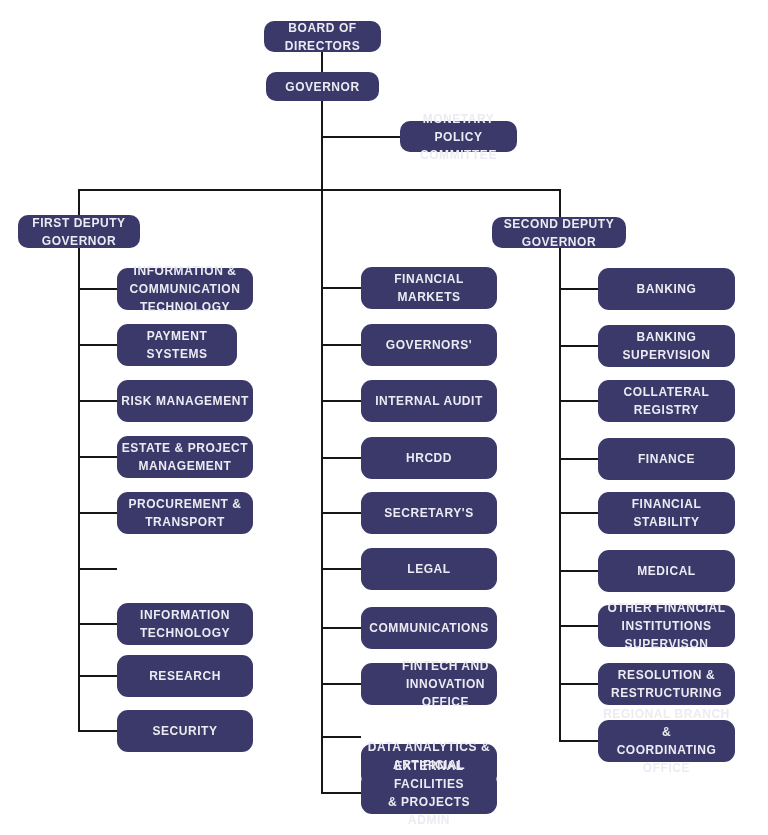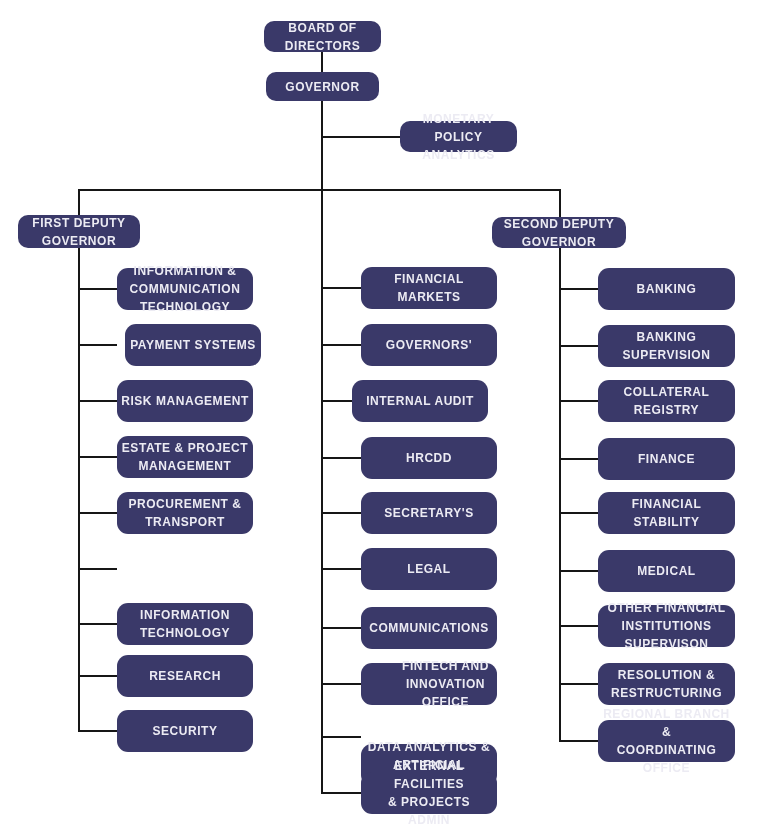--- a/index.html
+++ b/index.html
@@ -48,51 +48,51 @@
   <div class="line v" style="left:321px; top:52px; height:20px;"></div>
   <div class="line v" style="left:321px; top:101px; height:693px;"></div>
   <div class="line h" style="left:322px; top:136px; width:79px;"></div>
   <div class="line h" style="left:78px; top:189px; width:483px;"></div>
   <div class="line v" style="left:78px; top:189px; height:543px;"></div>
   <div class="line v" style="left:559px; top:189px; height:553px;"></div>
 
   <div class="node top" style="left:264px; top:21px; width:117px; height:31px;">BOARD OF DIRECTORS</div>
   <div class="node top" style="left:266px; top:72px; width:113px; height:29px;">GOVERNOR</div>
   <div class="node top" style="left:400px; top:121px; width:117px; height:31px;">MONETARY
-POLICY ANALYTICS</div>
+POLICY COMMITTEE</div>
   <div class="node top" style="left:18px; top:215px; width:122px; height:33px;">FIRST DEPUTY GOVERNOR</div>
   <div class="node top" style="left:492px; top:217px; width:134px; height:31px;">SECOND DEPUTY GOVERNOR</div>
 
 <div class="line h" style="left: 78px; top: 288px; width: 39px;"></div>
     <div class="node" style="left: 117px; top: 268px; width: 136px; height: 42px;">INFORMATION &amp;
 COMMUNICATION
 TECHNOLOGY</div>
     <div class="line h" style="left: 78px; top: 344px; width: 39px;"></div>
-    <div class="node" style="left: 117px; top: 324px; width: 136px; height: 42px; margin-left: 8px;">PAYMENT SYSTEMS</div>
+    <div class="node" style="left: 117px; top: 324px; width: 120px; height: 42px;">PAYMENT SYSTEMS</div>
     <div class="line h" style="left: 78px; top: 400px; width: 39px;"></div>
     <div class="node" style="left: 117px; top: 380px; width: 136px; height: 42px;">RISK MANAGEMENT</div>
     <div class="line h" style="left: 78px; top: 456px; width: 39px;"></div>
     <div class="node" style="left: 117px; top: 436px; width: 136px; height: 42px;">ESTATE &amp; PROJECT
 MANAGEMENT</div>
     <div class="line h" style="left: 78px; top: 512px; width: 39px;"></div>
     <div class="node" style="left: 117px; top: 492px; width: 136px; height: 42px;">PROCUREMENT &amp; TRANSPORT</div>
     <div class="line h" style="left: 78px; top: 568px; width: 39px;"></div>
     <div class="line h" style="left: 78px; top: 623px; width: 39px;"></div>
     <div class="node" style="left: 117px; top: 603px; width: 136px; height: 42px;">INFORMATION TECHNOLOGY</div>
     <div class="line h" style="left: 78px; top: 675px; width: 39px;"></div>
     <div class="node" style="left: 117px; top: 655px; width: 136px; height: 42px;">RESEARCH</div>
     <div class="line h" style="left: 78px; top: 730px; width: 39px;"></div>
     <div class="node" style="left: 117px; top: 710px; width: 136px; height: 42px;">SECURITY</div>
     <div class="line h" style="left: 321px; top: 287px; width: 40px;"></div>
     <div class="node" style="left: 361px; top: 267px; width: 136px; height: 42px;">FINANCIAL
 MARKETS</div>
     <div class="line h" style="left: 321px; top: 344px; width: 40px;"></div>
     <div class="node" style="left: 361px; top: 324px; width: 136px; height: 42px;">GOVERNORS'</div>
     <div class="line h" style="left: 321px; top: 400px; width: 40px;"></div>
-    <div class="node" style="left: 352px; top: 380px; width: 136px; height: 42px;">INTERNAL AUDIT</div>
+    <div class="node" style="left: 361px; top: 380px; width: 136px; height: 42px;">INTERNAL AUDIT</div>
     <div class="line h" style="left: 321px; top: 457px; width: 40px;"></div>
     <div class="node" style="left: 361px; top: 437px; width: 136px; height: 42px;">HRCDD</div>
     <div class="line h" style="left: 321px; top: 512px; width: 40px;"></div>
     <div class="node" style="left: 361px; top: 492px; width: 136px; height: 42px;">SECRETARY'S</div>
     <div class="line h" style="left: 321px; top: 568px; width: 40px;"></div>
     <div class="node" style="left: 361px; top: 548px; width: 136px; height: 42px;">LEGAL</div>
     <div class="line h" style="left: 321px; top: 627px; width: 40px;"></div>
     <div class="node" style="left: 361px; top: 607px; width: 136px; height: 42px;">COMMUNICATIONS</div>
     <div class="line h" style="left: 321px; top: 683px; width: 40px;"></div>
     <div class="node" style="left: 361px; top: 663px; width: 136px; height: 42px; padding-left: 37px;">FINTECH AND INNOVATION

